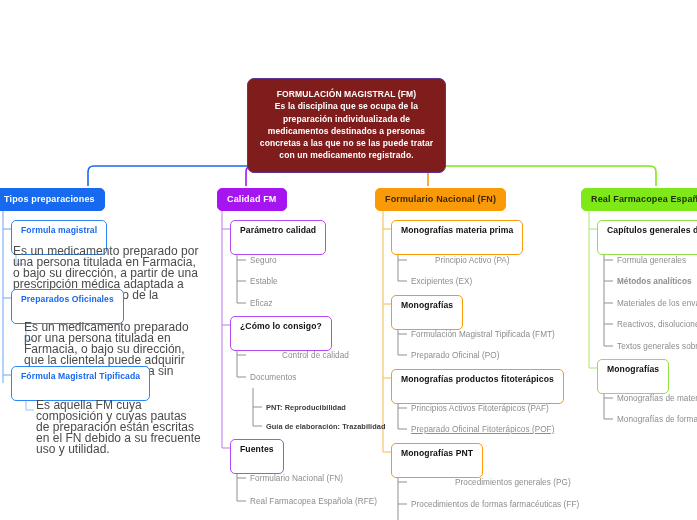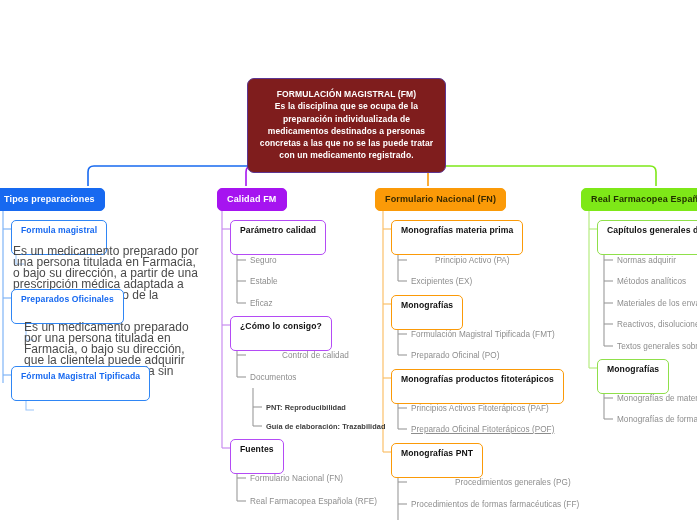--- a/index.html
+++ b/index.html
@@ -207,20 +207,21 @@
   <div class="para" style="left:13px; top:246px; width:188px;">Es un medicamento preparado por una persona titulada en Farmacia, o bajo su dirección, a partir de una prescripción médica adaptada a las necesidades del o de la paciente.</div>
 
   <div class="node box blue" style="left:11px; top:289px;">
     <span>Preparados Oficinales</span>
   </div>
   <div class="para" style="left:24px; top:322px; width:177px;">Es un medicamento preparado por una persona titulada en Farmacia, o bajo su dirección, que la clientela puede adquirir en la oficina de farmacia sin receta médica.</div>
 
   <div class="node box blue" style="left:11px; top:366px;">
     <span>Fórmula Magistral Tipificada</span>
   </div>
+  <div class="para" style="left:36px; top:400px; width:166px;">Es aquella FM cuya composición y cuyas pautas de preparación están escritas en el FN debido a su frecuente uso y utilidad.</div>
 
   <div class="node box purple" style="left:230px; top:220px;">
     <span>Parámetro calidad</span>
   </div>
 
   <div class="node pill purple" style="left:217px; top:188px;">
     <span>Calidad FM</span>
   </div>
   <div class="node leaf" style="left:250px; top:256px;">Seguro</div>
   <div class="node leaf" style="left:250px; top:277px;">Estable</div>
@@ -268,22 +269,22 @@
   <div class="node leaf" style="left:411px; top:478px;margin-left:44px;">Procedimientos generales (PG)</div>
   <div class="node leaf" style="left:411px; top:500px;">Procedimientos de formas farmacéuticas (FF)</div>
 
   <div class="node pill green" style="left:581px; top:188px;">
     <span>Real Farmacopea Española</span>
   </div>
 
   <div class="node box green" style="left:597px; top:220px;">
     <span>Capítulos generales de la RFE</span>
   </div>
-  <div class="node leaf" style="left:617px; top:256px;">Normas adquirir</div>
-  <div class="node leaf" style="left:617px; top:277px;">Métodos analíticos</div>
+  <div class="node leaf" style="left:617px; top:256px;">Formula generales</div>
+  <div class="node leaf" style="left:617px; top:277px;font-weight:bold;">Métodos analíticos</div>
   <div class="node leaf" style="left:617px; top:299px;">Materiales de los envases</div>
   <div class="node leaf" style="left:617px; top:320px;">Reactivos, disoluciones y</div>
   <div class="node leaf" style="left:617px; top:342px;">Textos generales sobre a</div>
 
   <div class="node box green" style="left:597px; top:359px;">
     <span>Monografías</span>
   </div>
   <div class="node leaf" style="left:617px; top:394px;">Monografías de materias</div>
   <div class="node leaf" style="left:617px; top:415px;">Monografías de formas f</div>
 

